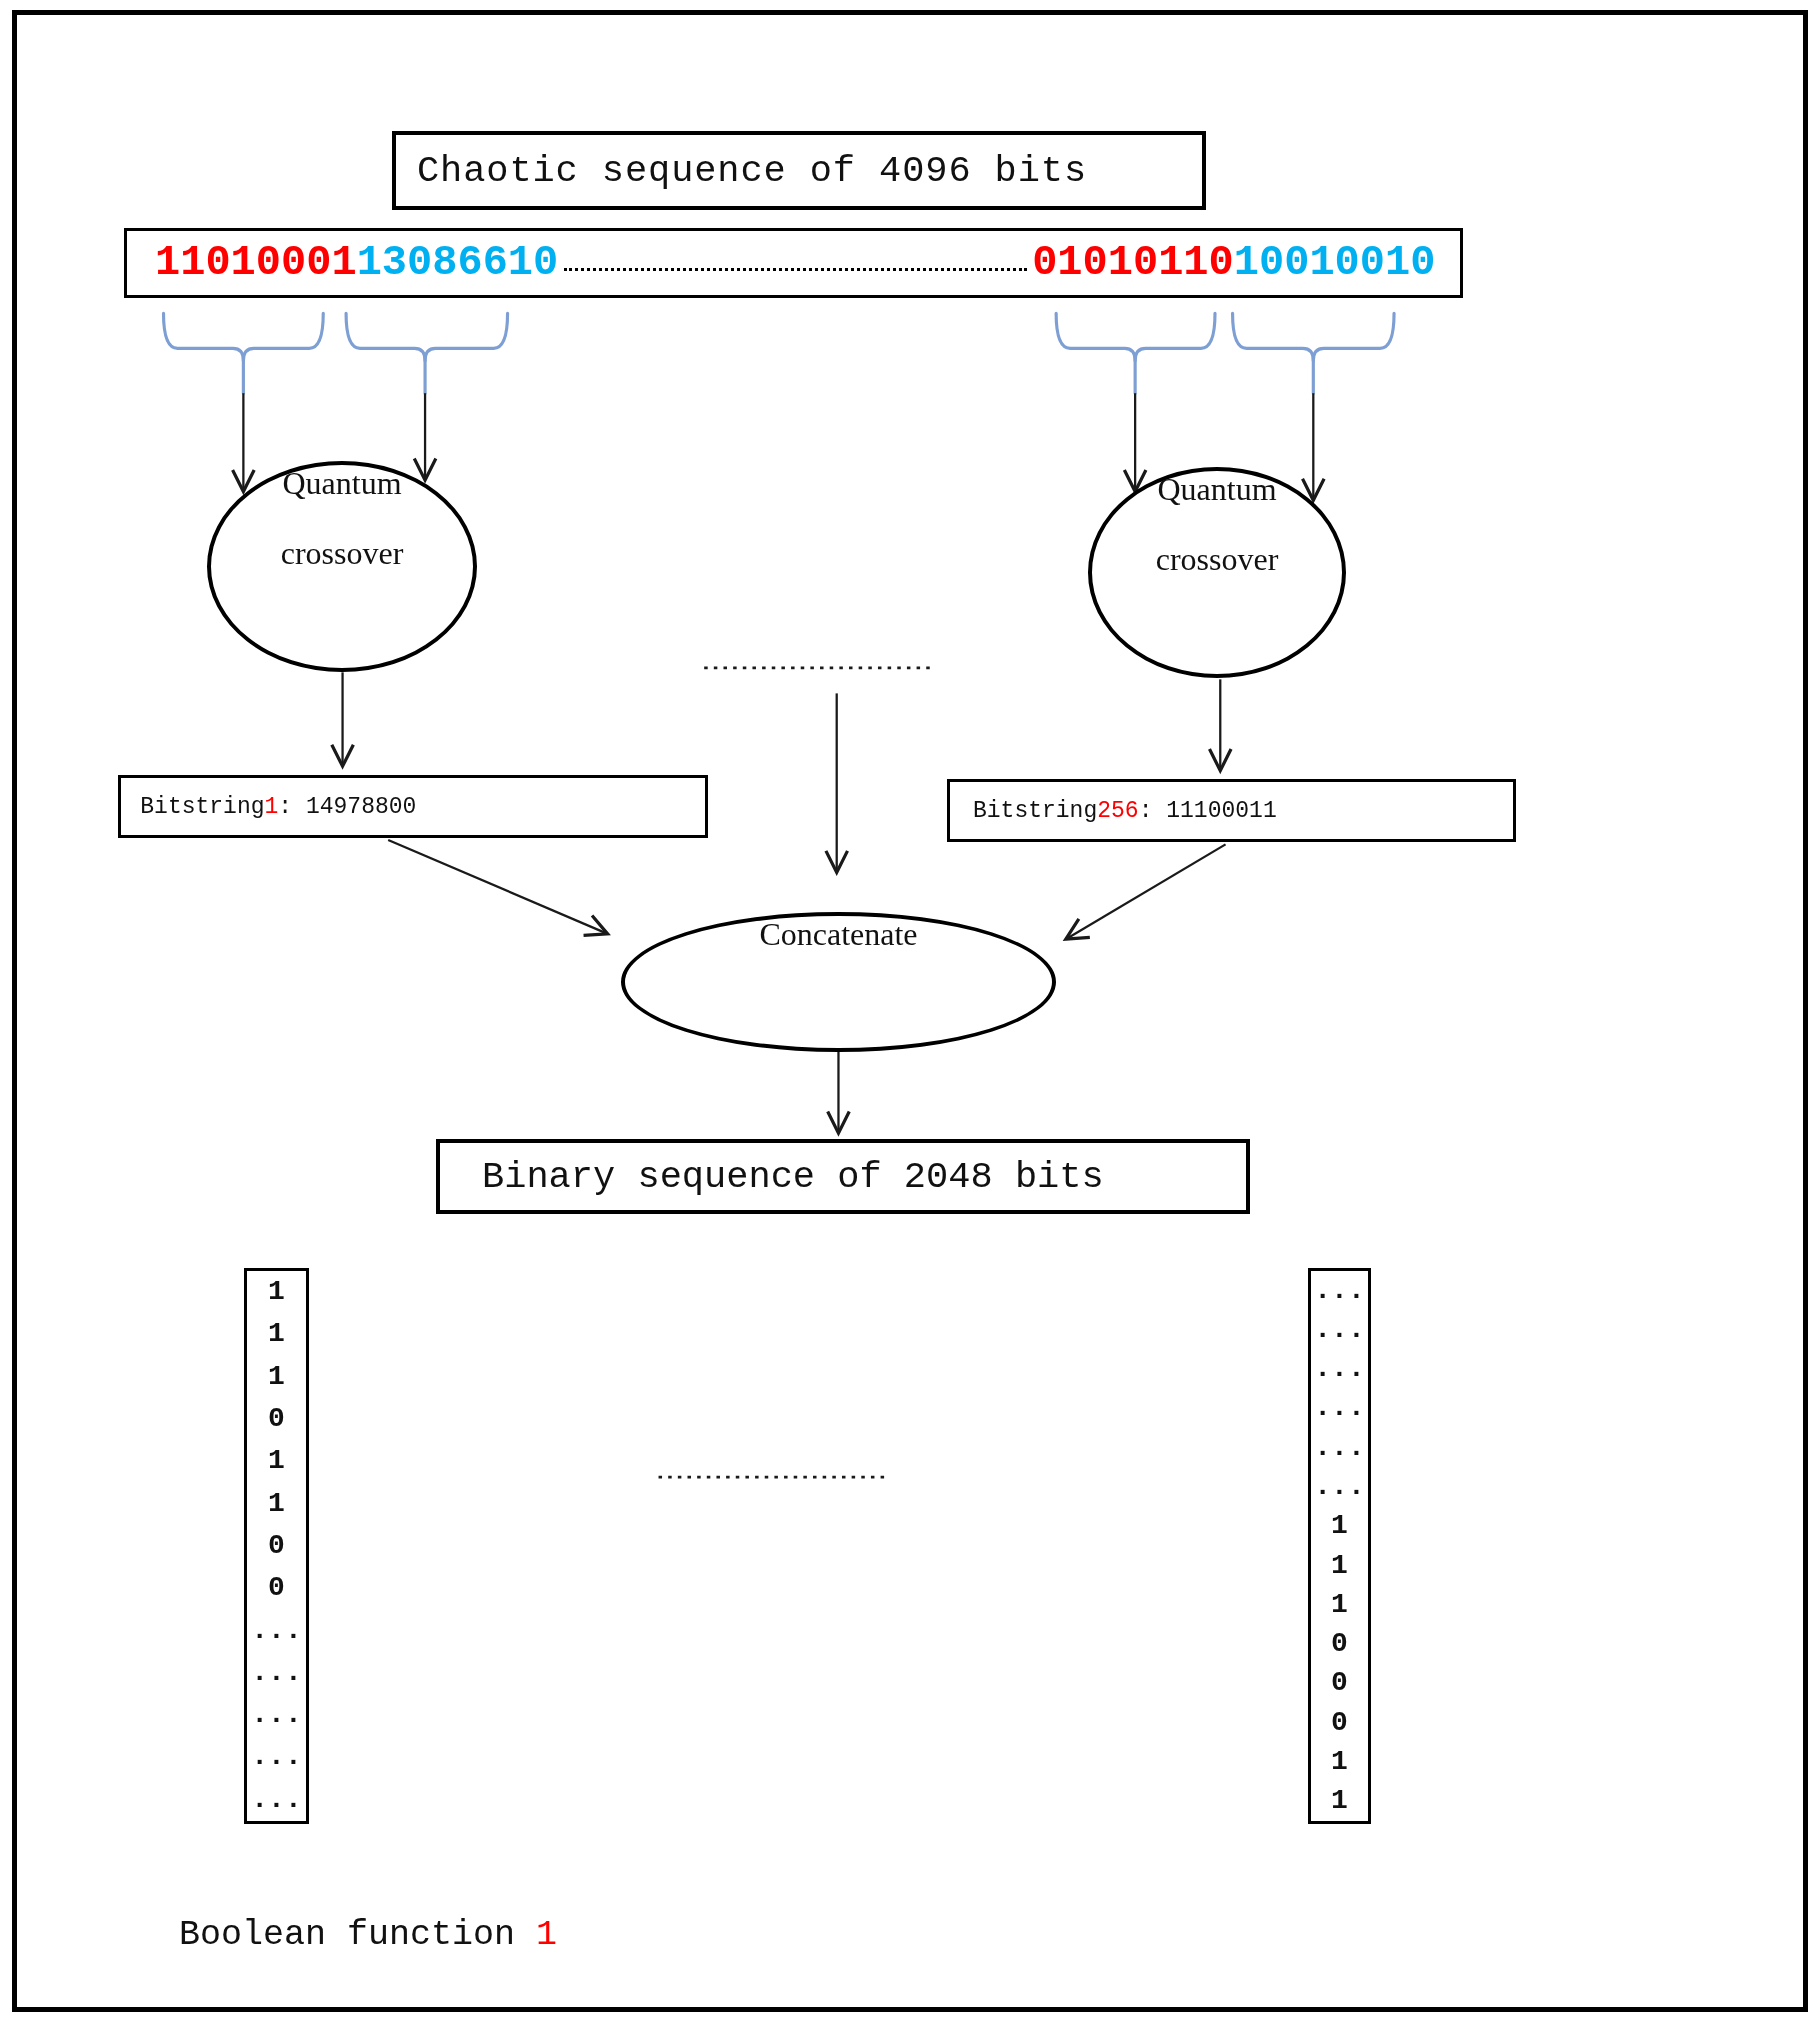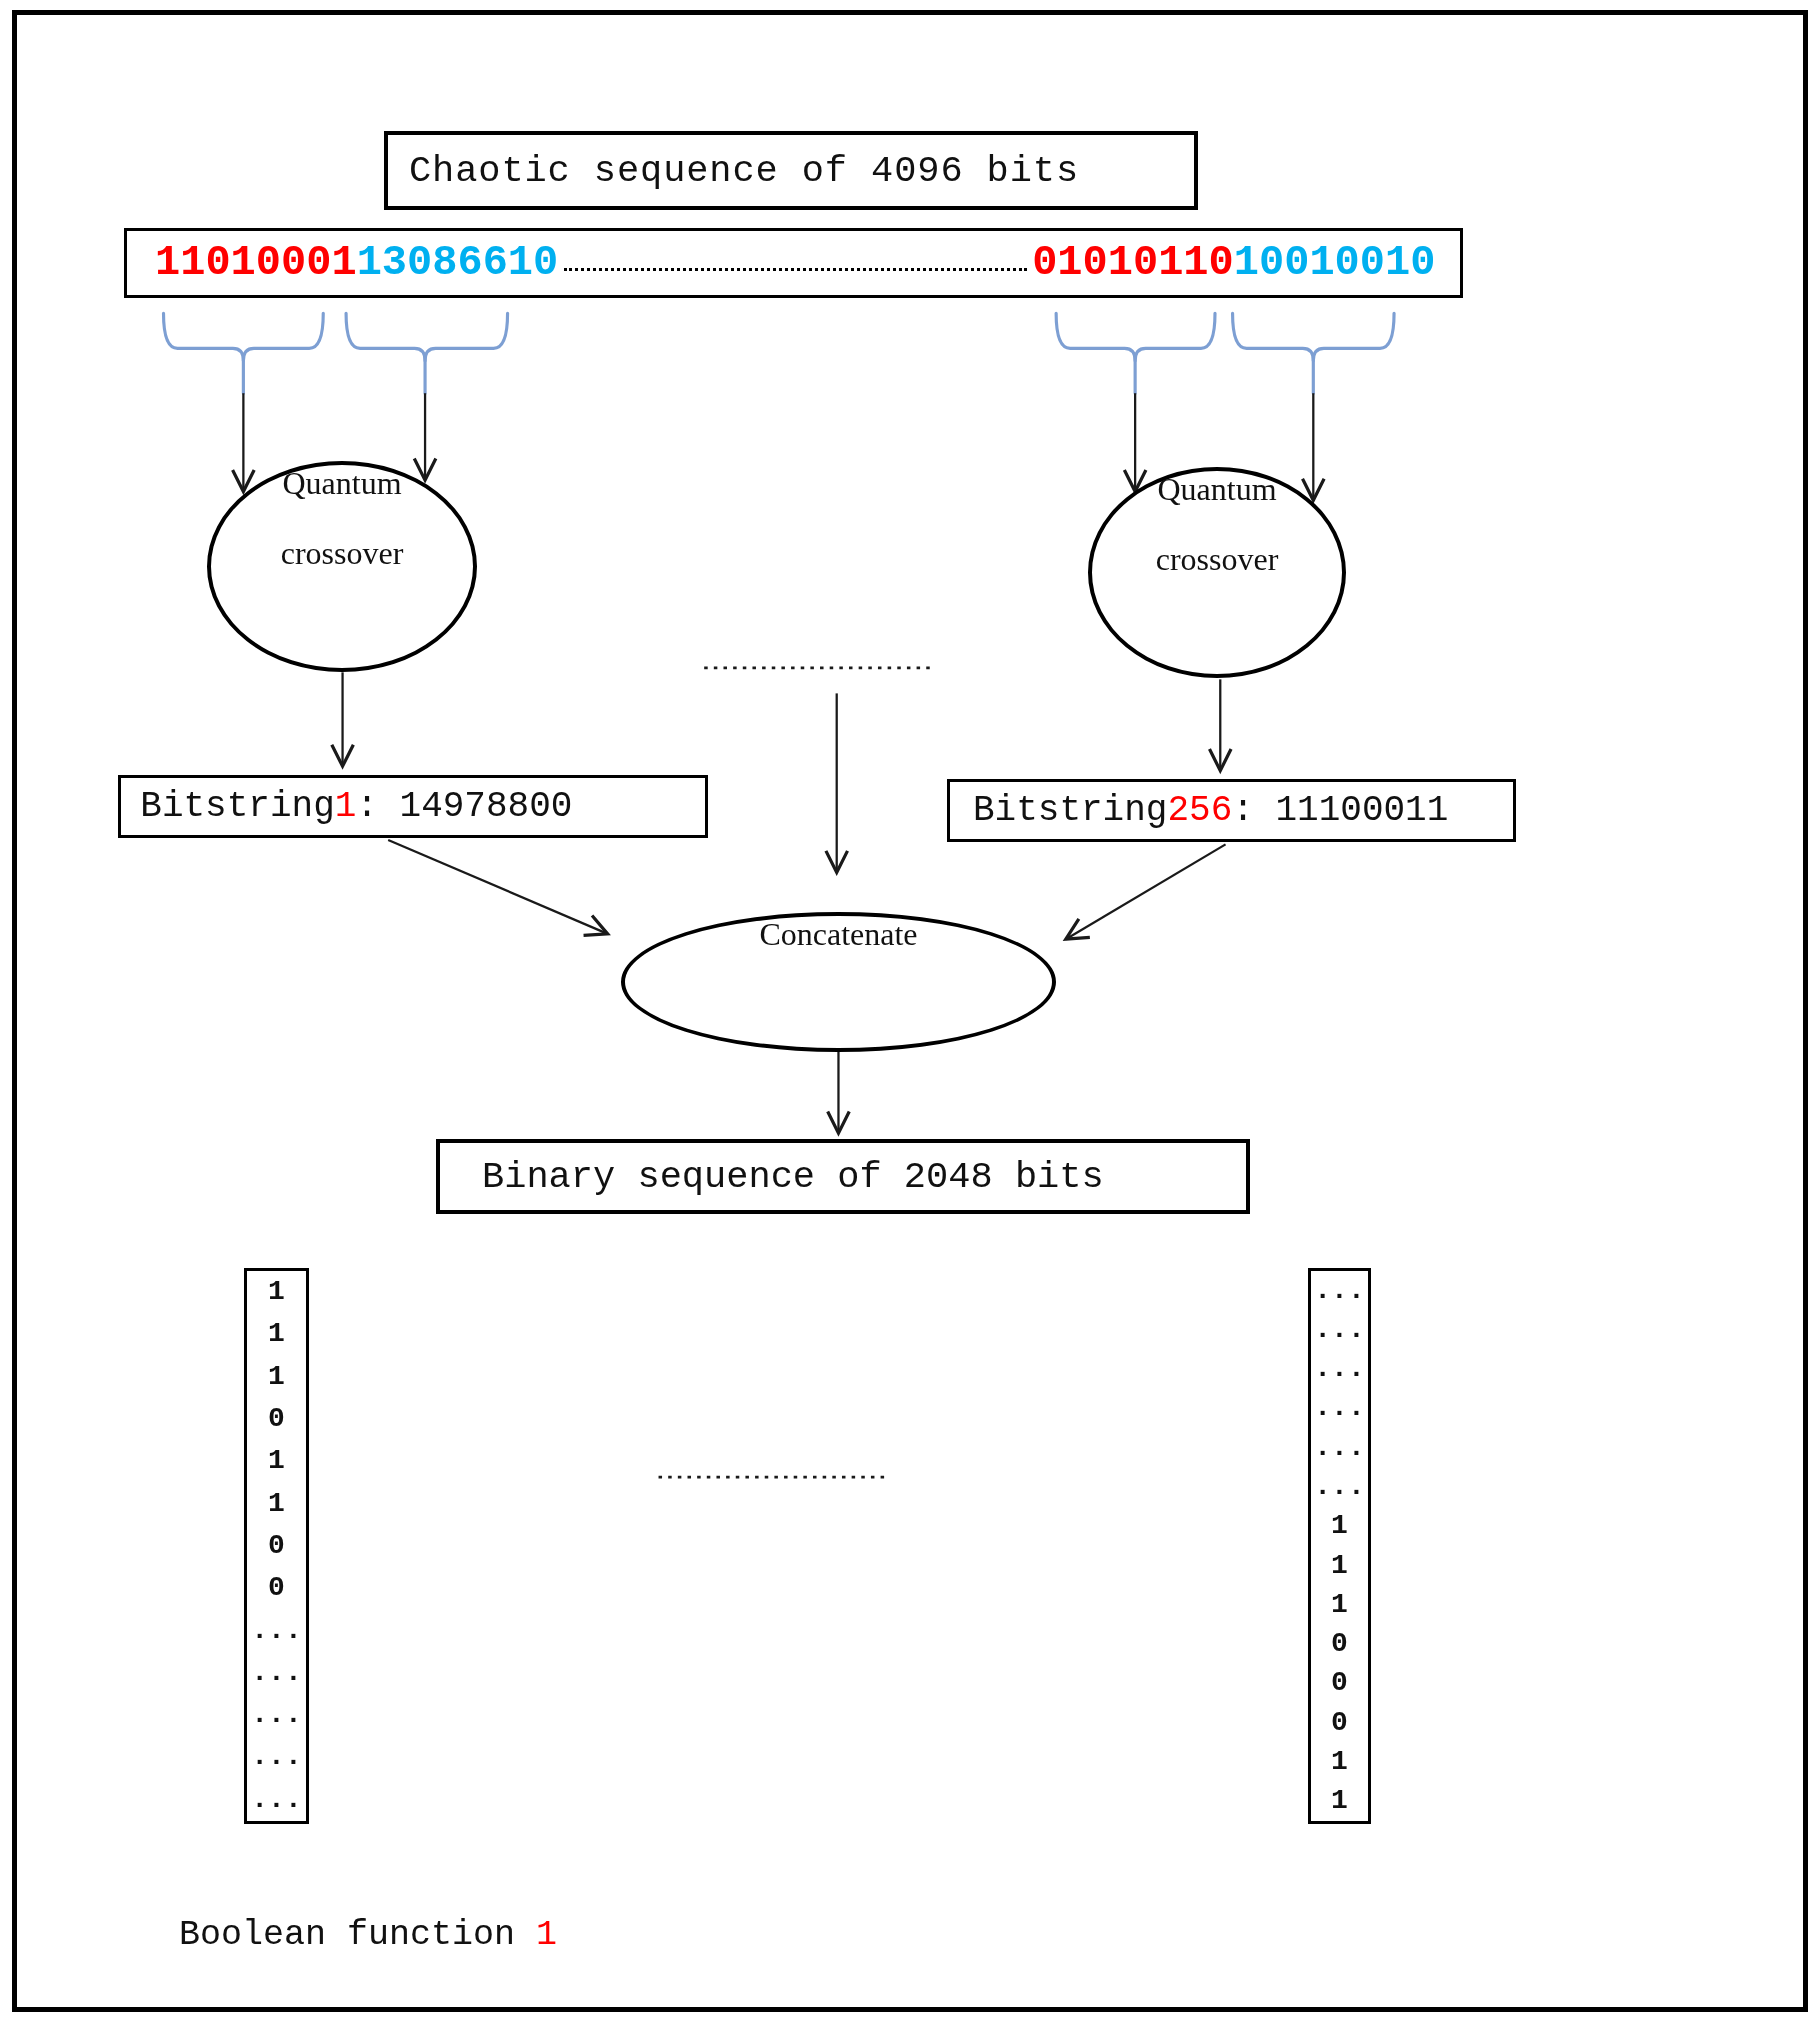--- a/index.html
+++ b/index.html
@@ -8,37 +8,37 @@
     font-family:"Liberation Mono",monospace;color:#111;overflow:hidden;
   }
   .frame{
     position:absolute;left:12.3px;top:9.7px;right:12.3px;bottom:12.3px;
     border:5.3px solid #000;pointer-events:none;
   }
   .box{
     position:absolute;background:#fff;border:3.5px solid #000;
     display:flex;align-items:center;box-sizing:border-box;
   }
-  .title-box{left:384px;top:131px;width:814px;height:79px;border-width:4.4px;
+  .title-box{left:392px;top:131px;width:814px;height:79px;border-width:4.4px;
     font-size:37px;letter-spacing:0.9px;padding-left:21px;}
   .seq-box{left:124px;top:228px;width:1339px;height:70px;
     font-size:42px;font-weight:bold;padding:0 24.6px 0 28px;}
   .seq-dots{flex:1;border-bottom:3.5px dotted #000;align-self:center;
     margin:12.3px 5.3px 0 5.3px;height:0.9px;}
   .ellipse{
     position:absolute;background:#fff;border:4.4px solid #000;border-radius:50%;
     display:flex;flex-direction:column;align-items:center;
     box-sizing:border-box;text-align:center;
   }
   .q-ellipse{font-family:"Liberation Serif",serif;font-size:32px;gap:33px;}
   .ql{left:207px;top:461px;width:270px;height:211px;}
   .qr{left:1088px;top:467px;width:258px;height:211px;}
   .concat{left:621px;top:912px;width:435px;height:140px;
     font-family:"Liberation Serif",serif;font-size:32px;}
-  .bs-box{height:63px;font-size:36px;white-space:pre;}
+  .bs-box{height:63px;font-size:23px;white-space:pre;}
   .bs-left{left:118px;top:775px;width:590px;padding-left:19.3px;}
   .bs-right{left:947px;top:779px;width:569px;padding-left:23px;}
   .bin-box{left:436px;top:1139px;width:814px;height:75px;border-width:4.4px;
     font-size:37px;padding-left:42px;}
   .col{
     position:absolute;top:1268px;height:556px;border:3.5px solid #000;background:#fff;
     display:flex;flex-direction:column;justify-content:space-around;align-items:center;
     font-size:28px;font-weight:600;box-sizing:border-box;line-height:1;
   }
   .col-left{left:244px;width:65px;}

